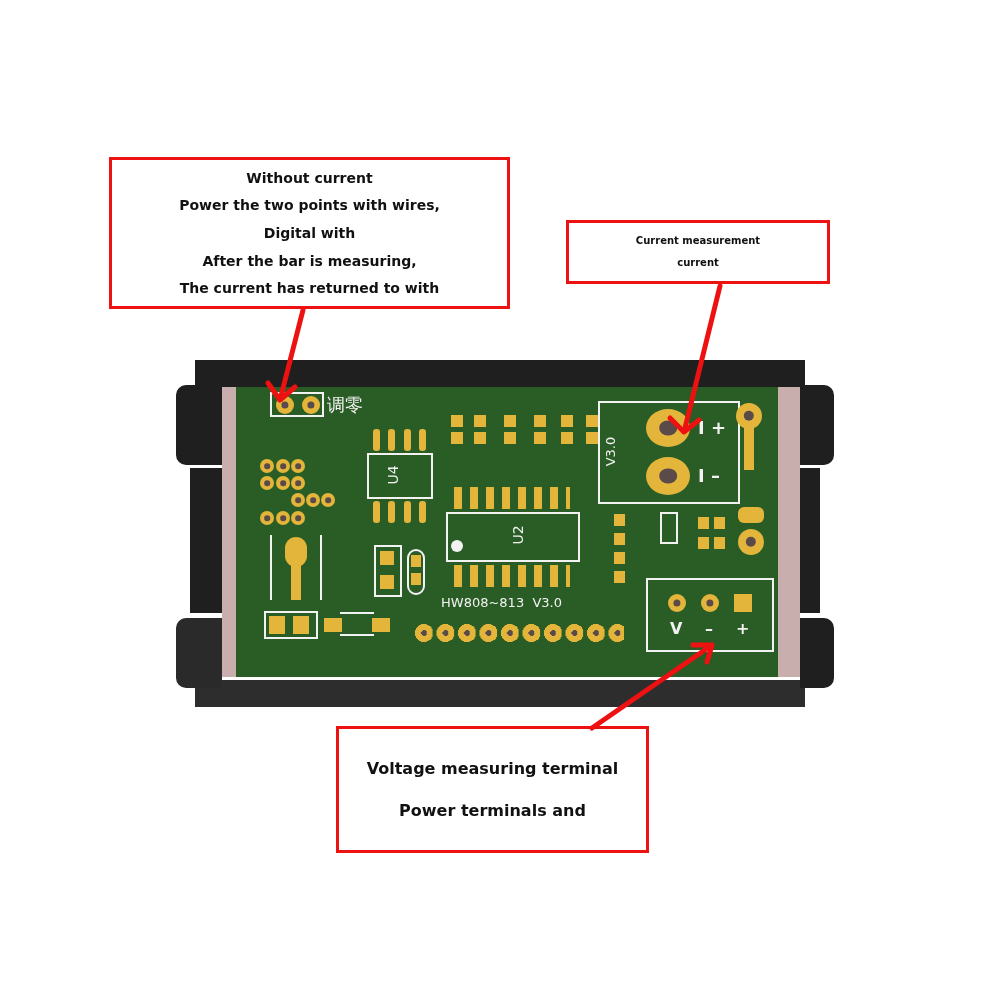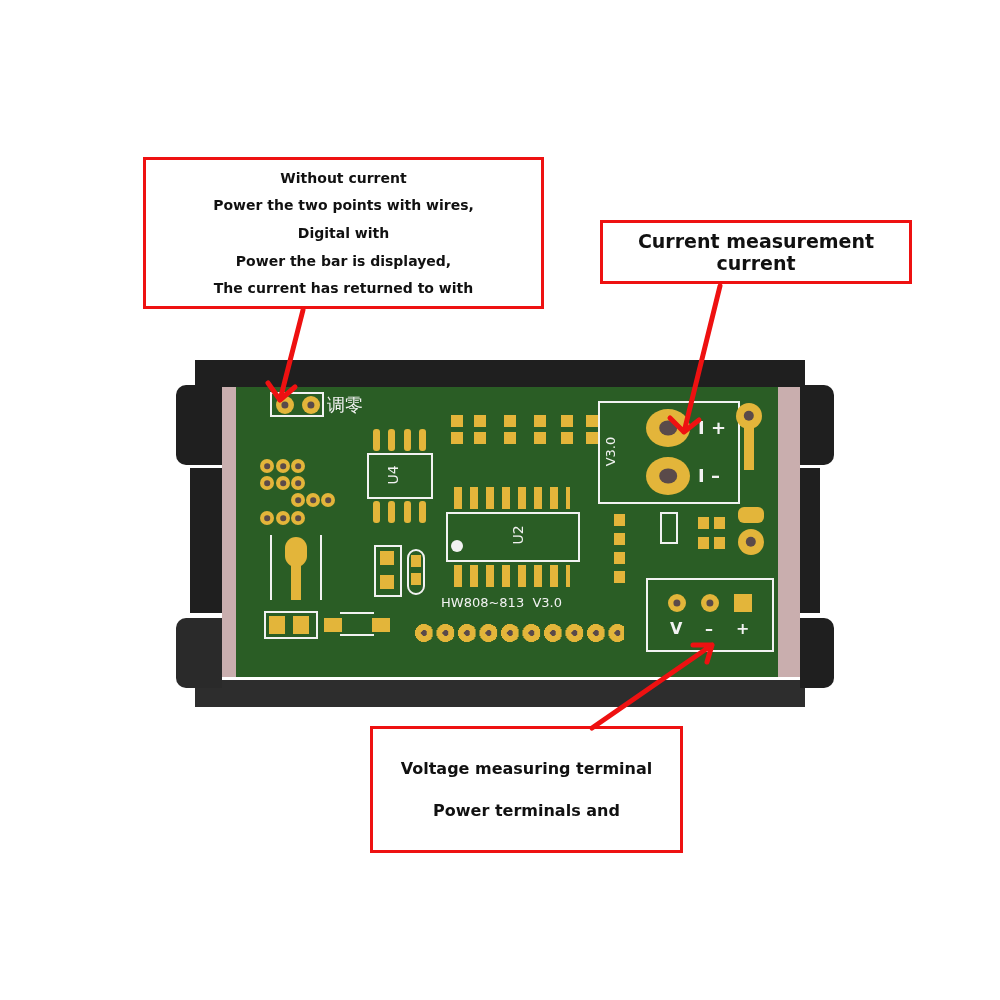--- a/index.html
+++ b/index.html
@@ -1,20 +1,20 @@
 <!DOCTYPE html>
 <html><head>
 <meta charset="utf-8">
 <style>
   html,body{margin:0;padding:0;background:#ffffff;}
   body{width:1000px;height:1000px;position:relative;overflow:hidden;font-family:"DejaVu Sans","Liberation Sans",sans-serif;}
-  .callout{position:absolute;background:#fff;border:3px solid #ee1111;box-sizing:border-box;display:flex;flex-direction:column;align-items:center;color:#111;font-weight:bold;text-align:center;margin-left:34px;}
+  .callout{position:absolute;background:#fff;border:3px solid #ee1111;box-sizing:border-box;display:flex;flex-direction:column;align-items:center;color:#111;font-weight:bold;text-align:center;}
   .callout span{display:block;}
   #c1{left:109px;top:157px;width:401px;height:152px;justify-content:space-around;padding:4px 0;font-size:14px;}
-  #c2{left:566px;top:220px;width:312px;height:64px;justify-content:center;font-size:19px;line-height:22px;}
+  #c2{left:566px;top:220px;width:264px;height:64px;justify-content:center;font-size:10px;line-height:22px;}
   #c3{left:336px;top:726px;width:313px;height:127px;justify-content:center;font-size:16px;line-height:42px;}
   .frame{position:absolute;background:#1f1f1f;}
   .pcb{position:absolute;left:222px;top:387px;width:578px;height:290px;background:#2a5d25;border-left:14px solid #c9aeae;border-right:22px solid #c9aeae;box-sizing:border-box;}
   .pad{position:absolute;background:#e3b53a;}
   .ring{position:absolute;border-radius:50%;background:#e3b53a;}
   .ring::after{content:"";position:absolute;left:50%;top:50%;width:40%;height:40%;transform:translate(-50%,-50%);border-radius:50%;background:#5a4a4a;}
   .silk{position:absolute;border:2px solid #f2f2f2;box-sizing:border-box;}
   .silktext{position:absolute;color:#f2f2f2;font-family:"DejaVu Sans",sans-serif;}
   svg.arrows{position:absolute;left:0;top:0;}
 </style>
@@ -130,21 +130,21 @@
   <div class="pad" style="left:498px;top:207px;width:18px;height:18px;"></div>
   <div class="silktext" style="left:434px;top:232px;font-size:16px;font-weight:bold;">V</div>
   <div class="silktext" style="left:469px;top:232px;font-size:16px;font-weight:bold;">–</div>
   <div class="silktext" style="left:500px;top:232px;font-size:16px;font-weight:bold;">+</div>
 </div>
 
 <div class="callout" id="c1">
   <span>Without current</span>
   <span>Power the two points with wires,</span>
   <span>Digital with</span>
-  <span>Power the bar is displayed,</span>
+  <span>After the bar is measuring,</span>
   <span>The current has returned to with</span>
 </div>
 <div class="callout" id="c2">
   <span>Current measurement</span>
   <span>current</span>
 </div>
 <div class="callout" id="c3">
   <span>Voltage measuring terminal</span>
   <span>Power terminals and</span>
 </div>

